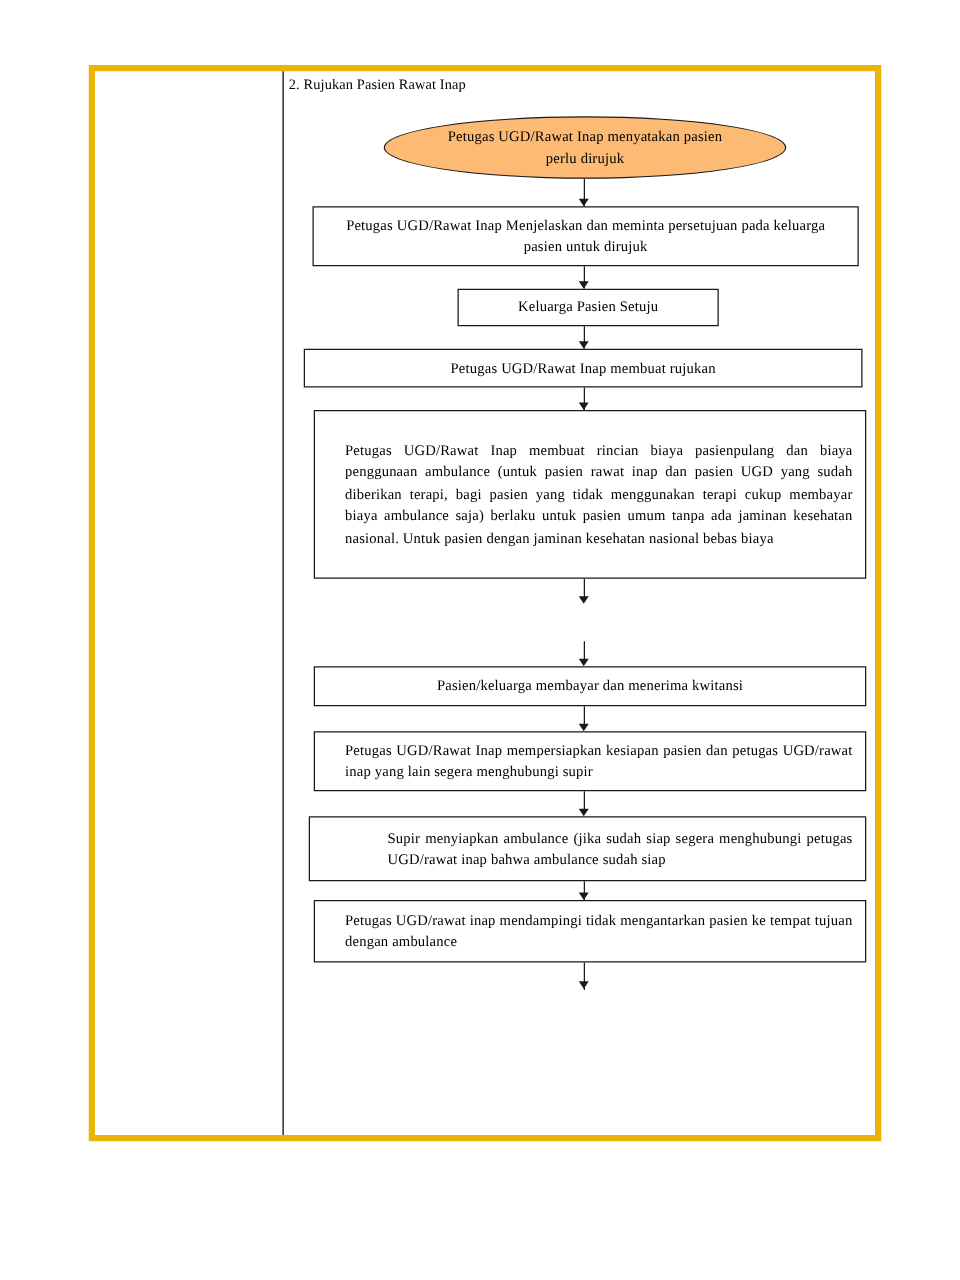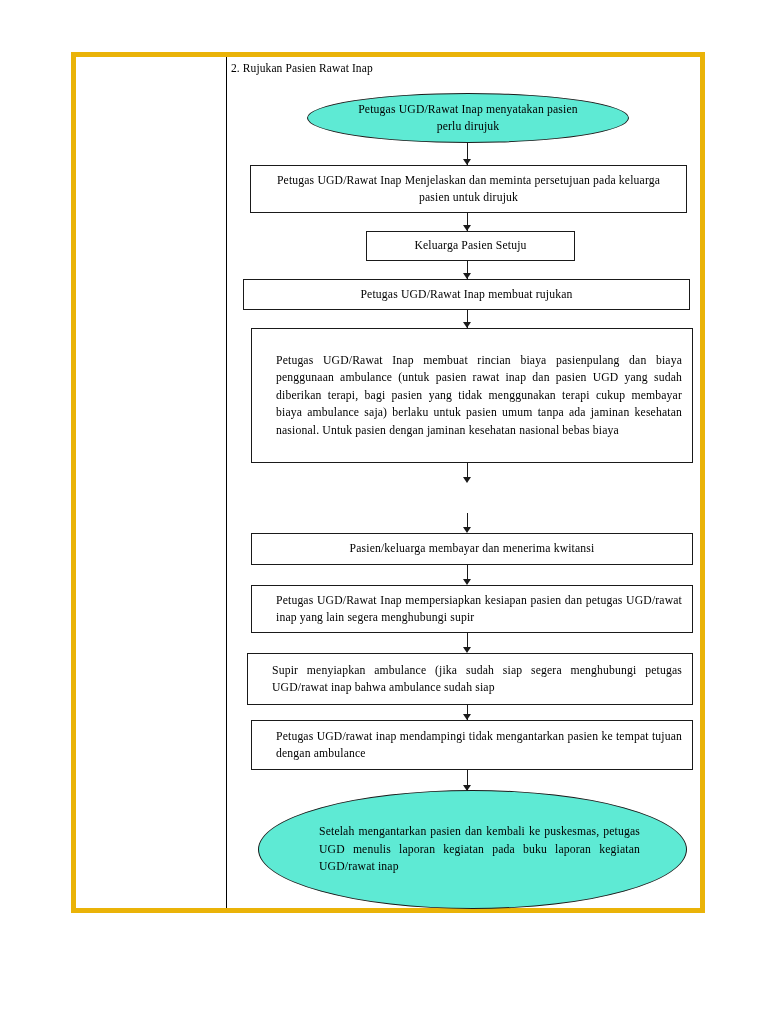--- a/index.html
+++ b/index.html
@@ -77,21 +77,21 @@
   }
   .box .node-text {
     padding: 0 10px;
   }
   .center .node-text { text-align: center; }
   .justify .node-text { text-align: justify; text-align-last: left; margin-left: 14px; }
 
   .ellipse {
     border: 1.1px solid #1a1a1a;
     border-radius: 50%;
-    background: #5eead4;
+    background: #fdba74;
   }
   .ellipse .node-text { padding: 0 46px; }
 
   
   .connector {
     position: absolute;
     width: 1.4px;
     background: #1a1a1a;
   }
   .arrowhead {
@@ -152,30 +152,27 @@
     </div>
     <div class="connector" style="left:240px; top:508px; height:18px;"></div>
     <div class="arrowhead" style="left:236px; top:522px;"></div>
 
     <div class="node box justify" style="left:24px; top:528px; width:442px; height:48px;">
       <span class="node-text">Petugas UGD/Rawat Inap mempersiapkan kesiapan pasien dan petugas UGD/rawat inap yang  lain segera menghubungi supir</span>
     </div>
     <div class="connector" style="left:240px; top:576px; height:18px;"></div>
     <div class="arrowhead" style="left:236px; top:590px;"></div>
 
-    <div class="node box justify" style="left:20px; top:596px; width:446px; height:52px;">
+    <div class="node box justify" style="left:20px; top:596px; width:446px; height:52px;padding-left:38px;">
       <span class="node-text">Supir menyiapkan ambulance (jika sudah siap segera menghubungi petugas UGD/rawat inap bahwa ambulance sudah siap</span>
     </div>
     <div class="connector" style="left:240px; top:648px; height:15px;"></div>
     <div class="arrowhead" style="left:236px; top:657px;"></div>
 
     <div class="node box justify" style="left:24px; top:663px; width:442px; height:50px;">
       <span class="node-text">Petugas UGD/rawat inap mendampingi tidak mengantarkan pasien ke tempat tujuan dengan ambulance</span>
     </div>
     <div class="connector" style="left:240px; top:713px; height:22px;"></div>
     <div class="arrowhead" style="left:236px; top:728px;"></div>
 
-    <div class="node ellipse justify" style="left:31px; top:733px; width:429px; height:119px;">
-      <span class="node-text">Setelah mengantarkan pasien dan kembali ke puskesmas, petugas UGD menulis laporan kegiatan pada buku laporan kegiatan UGD/rawat inap</span>
-    </div>
 
   </div>
 </div>
 
 </body></html>

